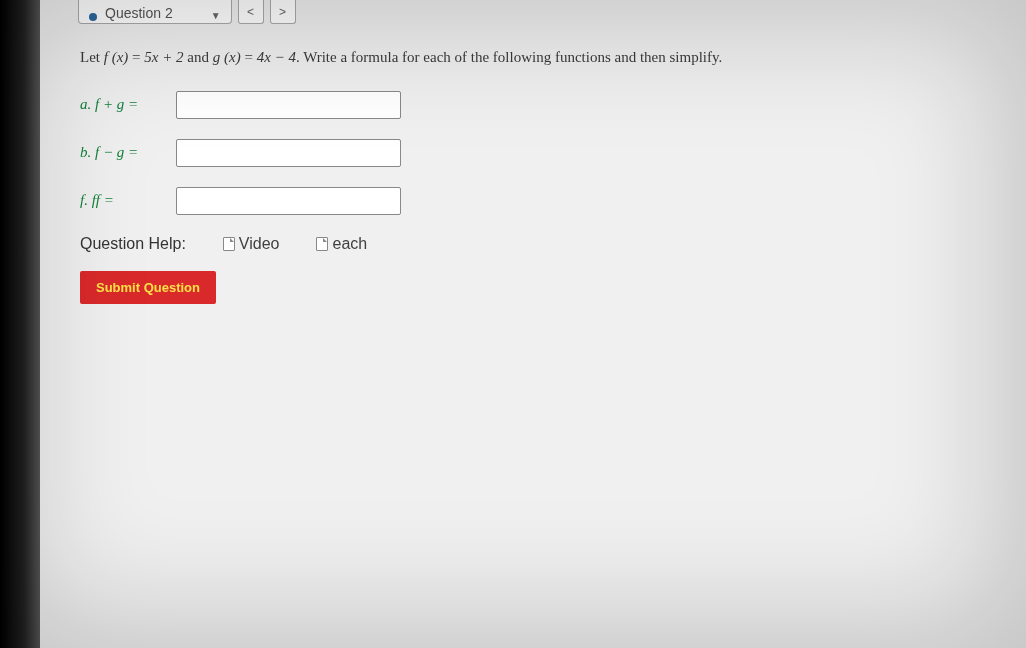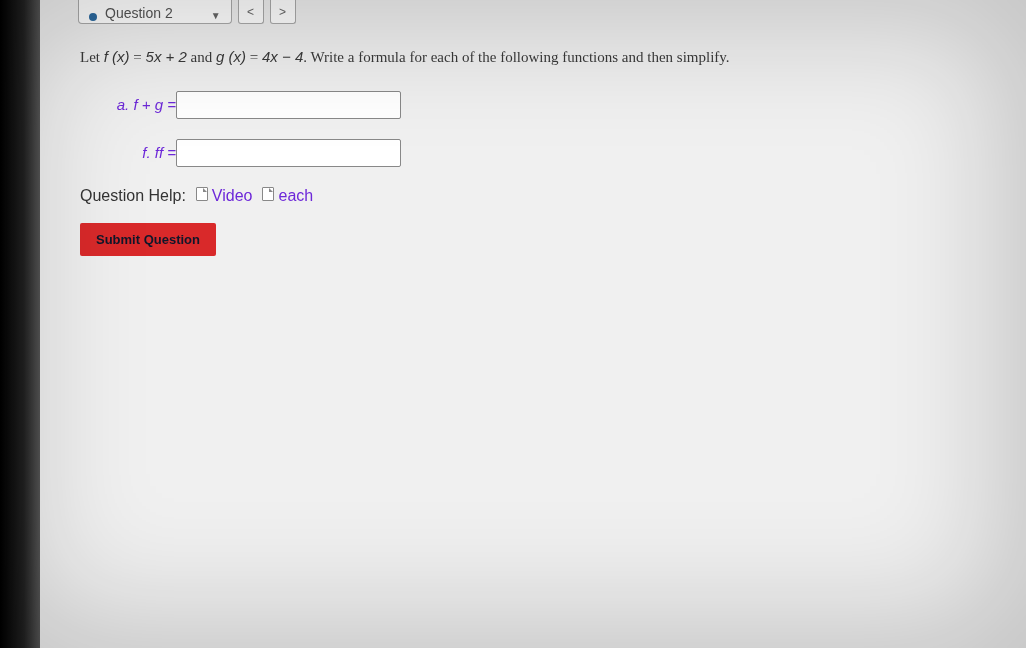--- a/index.html
+++ b/index.html
@@ -69,32 +69,31 @@
     .question-body {
       padding: 22px 40px 20px 40px;
       color: #3a3a3a;
     }
     .prompt {
       font-size: 15px;
       line-height: 1.5;
       margin-bottom: 22px;
       font-family: Georgia, serif;
     }
-    .math-i { font-style: italic; font-family: Liberation Sans, sans-serif; }
+    .math-i { font-style: italic; font-family: Liberation Serif, serif; }
     .row {
       display: flex;
       align-items: center;
       margin-bottom: 20px;
       font-size: 15px;
       font-family: Georgia, serif;
     }
     .row-label {
       min-width: 96px;
-      color: #6d28d9;
-      text-align: right;
+      color: #15803d;
     }
     .answer-input {
       width: 225px;
       height: 28px;
       border: 1px solid #888;
       background: #fff;
       padding: 2px 6px;
       font-size: 14px;
       border-radius: 2px;
     }
@@ -102,43 +101,45 @@
       font-size: 16px;
       color: #333;
       margin-top: 6px;
       margin-bottom: 18px;
       display: flex;
       align-items: center;
       gap: 10px;
     }
     .help-link {
       display: inline-flex;
+      align-items: center;
       gap: 4px;
-      color: #6d28d9;
+      color: #404040;
       cursor: pointer;
+      margin-left: 27px;
     }
     .doc-icon {
       display: inline-block;
       width: 12px; height: 14px;
       border: 1px solid #888;
       border-radius: 1px;
       position: relative;
       background: #fff;
     }
     .doc-icon::after {
       content: '';
       position: absolute;
       top: 0; right: 0;
       width: 0; height: 0;
       border-left: 4px solid #888;
       border-top: 4px solid transparent;
     }
     .submit-btn {
       background: #d9292a;
-      color: #0f172a;
+      color: #fde047;
       border: none;
       padding: 9px 16px;
       font-size: 13px;
       font-weight: bold;
       cursor: pointer;
       border-radius: 2px;
     }
     .vignette {
       position: absolute;
       inset: 0;
@@ -167,20 +168,24 @@
 
     <div class="prompt">
       <span>Let </span><span class="math-i">f (x)</span><span> = </span><span class="math-i">5x + 2</span><span> and </span><span class="math-i">g (x)</span><span> = </span><span class="math-i">4x − 4</span><span>. Write a formula for each of the following functions and then simplify.</span>
     </div>
 
     <div class="row">
       <span class="row-label math-i">a. f + g =</span>
       <input class="answer-input" type="text" style="">
     </div>
 
+    <div class="row">
+      <span class="row-label math-i">b. f − g =</span>
+      <input class="answer-input" type="text" style="">
+    </div>
 
 
 
 
     <div class="row">
       <span class="row-label math-i">f. ff =</span>
       <input class="answer-input" type="text" style="">
     </div>
 
     <div class="help-row">

